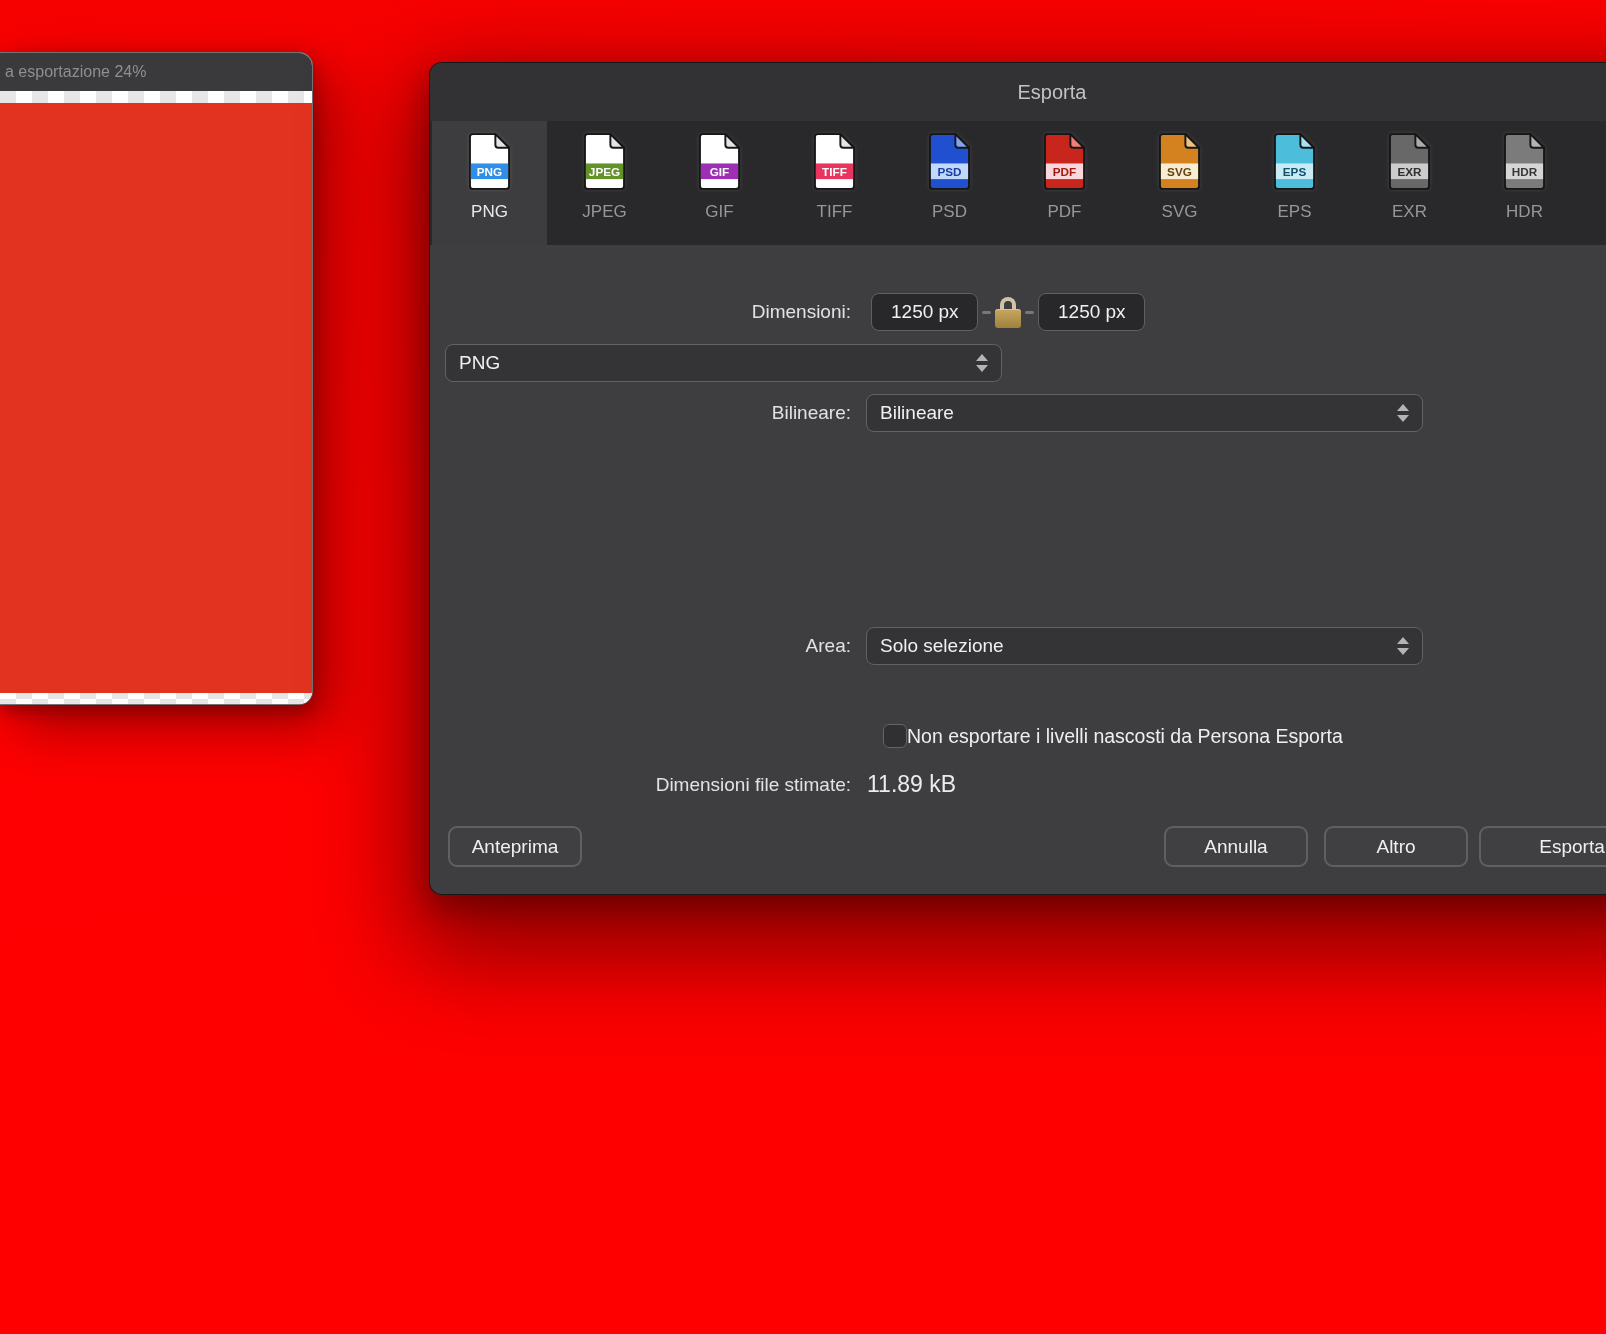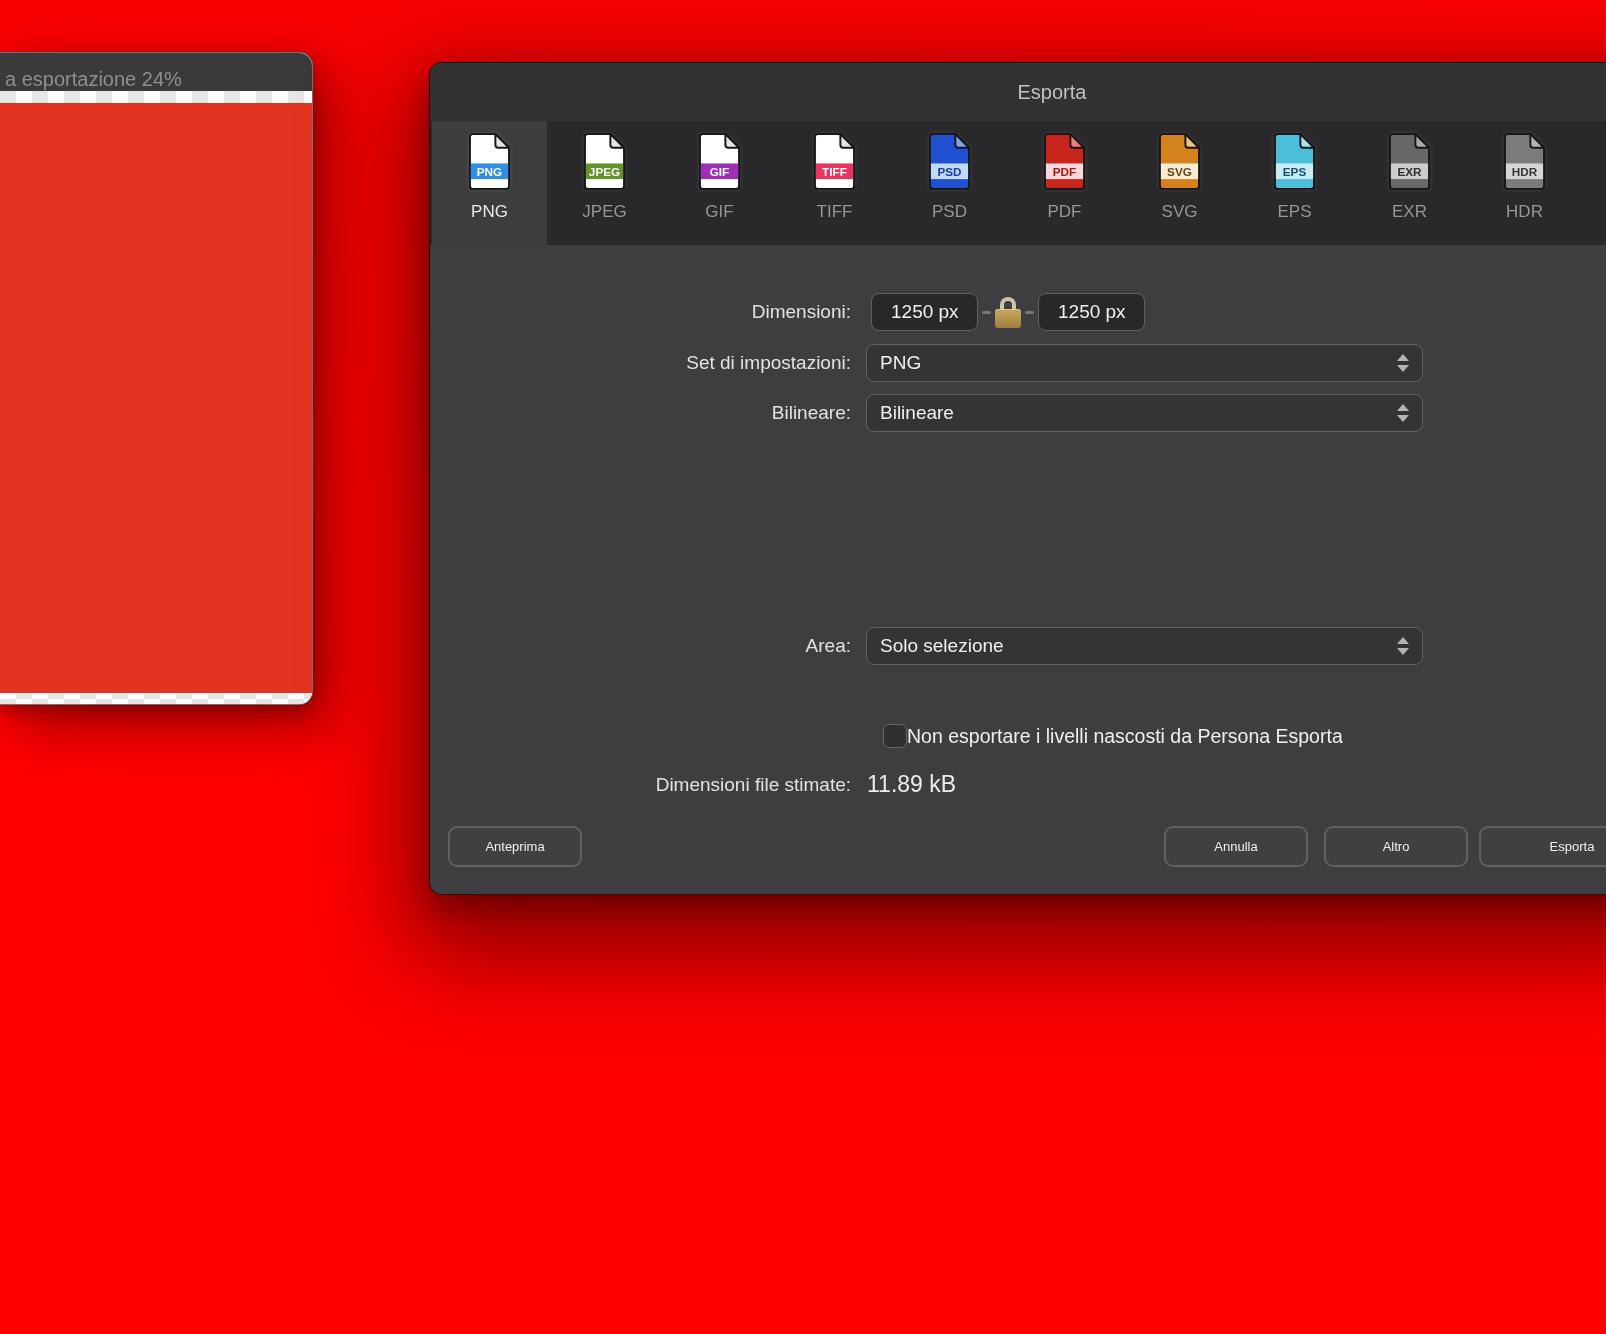--- a/index.html
+++ b/index.html
@@ -12,22 +12,22 @@
 
   
   .preview-window {
     position:absolute; left:0; top:52px; width:313px; height:653px;
     border-radius:0 14px 14px 0; overflow:hidden;
     box-shadow:18px 22px 55px rgba(95,0,0,.6), 0 6px 18px rgba(0,0,0,.35);
     border:1px solid rgba(0,0,0,.55); border-left:none;
     background:#fff;
   }
   .preview-titlebar {
-    height:38px; background:#3a3a3c; display:flex; align-items:flex-end;
-    color:#8f8f91; font-size:20px; white-space:nowrap; padding-left:5px;
+    height:38px; background:#3a3a3c; display:flex; align-items:center;
+    color:#8f8f91; font-size:16px; white-space:nowrap; padding-left:5px;
   }
   .preview-content {
     position:relative; height:615px;
     background-color:#fff;
     background-image:conic-gradient(#ffffff 90deg,#e6e6e6 90deg 180deg,#ffffff 180deg 270deg,#e6e6e6 270deg);
     background-size:32px 32px;
   }
   .exported-image { position:absolute; left:0; right:0; top:12px; bottom:13px; }
 
   
@@ -77,21 +77,21 @@
   .stepper .up { width:0; height:0; border-left:6px solid transparent; border-right:6px solid transparent; border-bottom:7px solid #b4b4b6; }
   .stepper .down { width:0; height:0; border-left:6px solid transparent; border-right:6px solid transparent; border-top:7px solid #b4b4b6; }
   .chk {
     width:24px; height:24px; background:#303032; border:1.5px solid #646466;
     border-radius:6px; flex:0 0 auto;
   }
   .chk-label { margin-left:0; font-size:19.5px; color:#efeff1; }
   .filesize-value { margin-left:16px; font-size:23px; color:#ececee; }
   .btn {
     position:absolute; top:763px; height:41px; border-radius:9px;
-    border:2px solid #606062; background:#404042; color:#efeff1; font-size:13px;
+    border:2px solid #606062; background:#404042; color:#efeff1; font-size:19px;
     display:flex; align-items:center; justify-content:center; cursor:default;
   }
   .btn-anteprima { left:18px;  width:134px; }
   .btn-annulla   { left:734px; width:144px; }
   .btn-altro     { left:894px; width:144px; }
   .btn-esporta   { left:1049px; width:186px; }
 </style>
 </head>
 <body>
 
@@ -214,21 +214,20 @@
           <span class="lock-body"></span>
       </span>
       <span class="dash"></span>
     </div>
     <div class="numfield" style="margin-left:0;">
       <span>1250 px</span>
     </div>
   </div>
 
   <div class="row" style="top:281px;">
-    <div class="lbl">Set di impostazioni:</div>
     <div class="dropdown">
       <span>PNG</span>
       <span class="stepper">
           <i class="up"></i>
           <i class="down"></i>
         </span>
     </div>
   </div>
 
   <div class="row" style="top:331px;">

